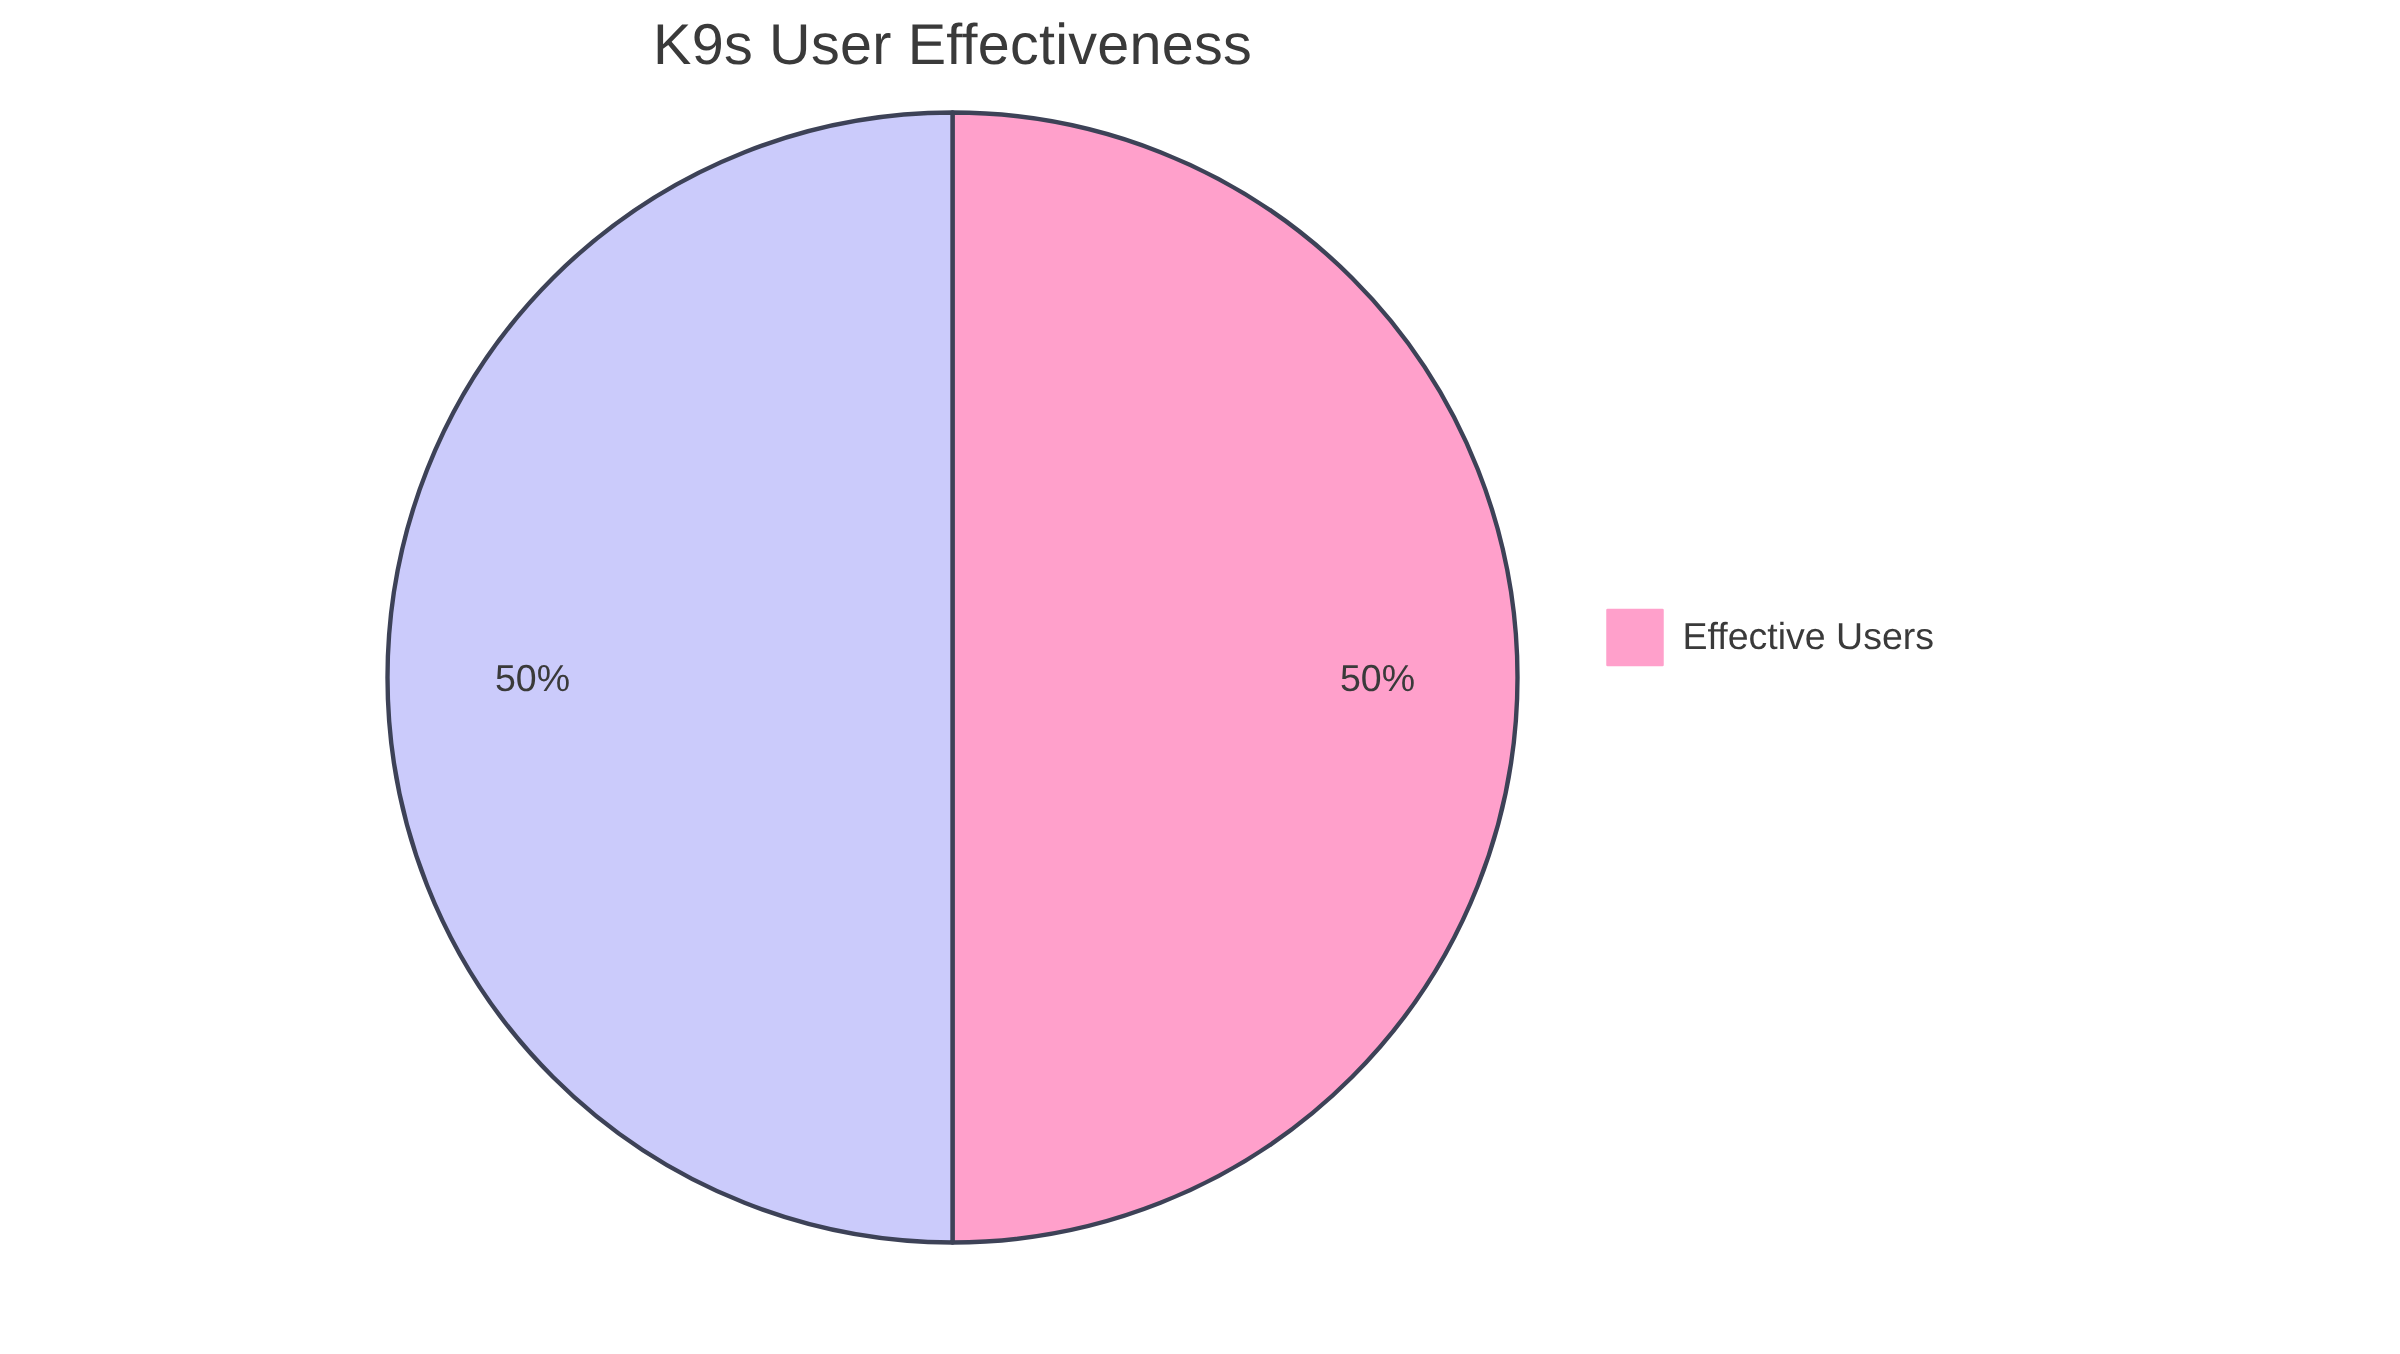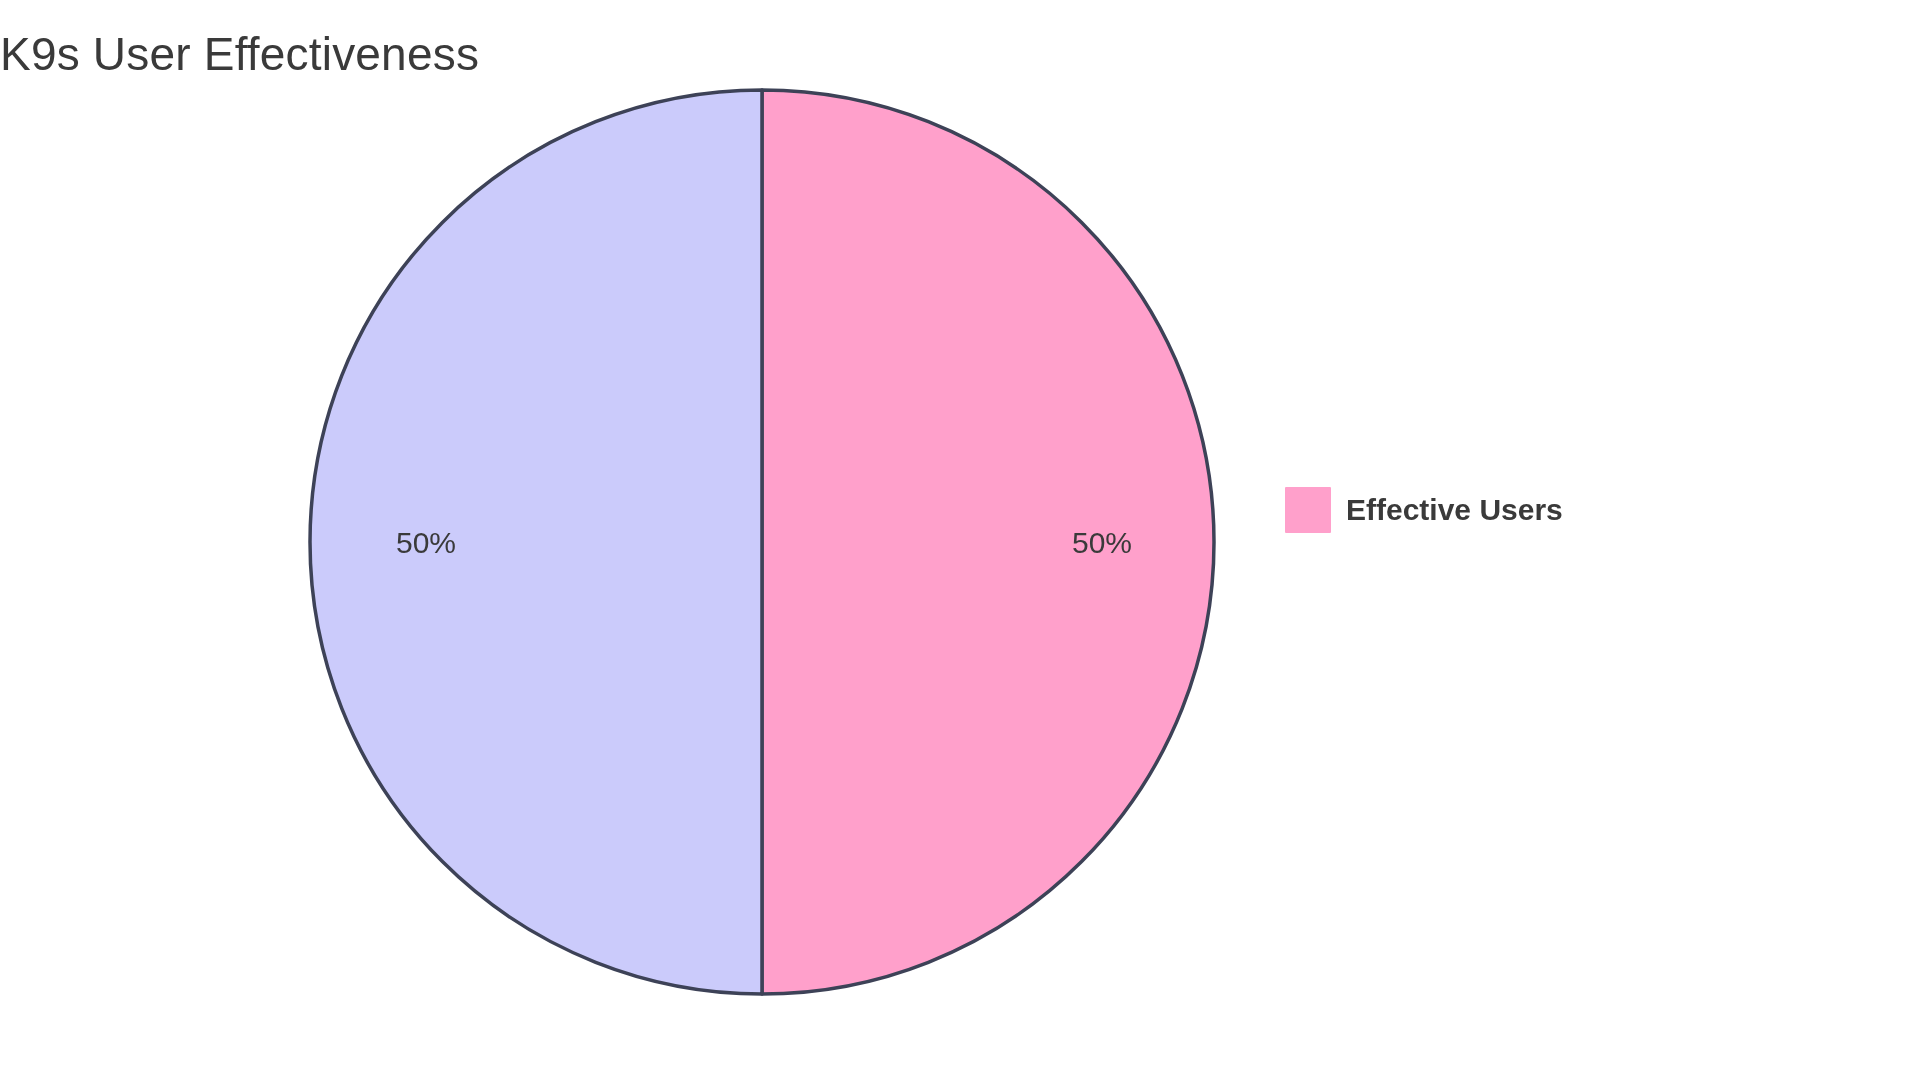--- a/index.html
+++ b/index.html
@@ -19,27 +19,26 @@
     position: absolute;
     inset: 0;
     background: #ffffff;
   }
 
   #chart-title {
     position: absolute;
     top: 8px;
     left: 0;
     width: 1524px;
-    text-align: left;
+    text-align: center;
     font-size: 46px;
     font-weight: 400;
     color: #3a3a3a;
     letter-spacing: 0.2px;
     white-space: nowrap;
-    margin-top: 19px;
   }
 
   #pie-svg {
     position: absolute;
     left: 0;
     top: 0;
   }
 
   .slice-label {
     font-family: "Liberation Sans", sans-serif;
@@ -68,21 +67,20 @@
     height: 46px;
     flex: 0 0 46px;
     border-radius: 1px;
   }
 
   .legend-label {
     font-size: 30px;
     color: #3a3a3a;
     white-space: nowrap;
     line-height: 1;
-    font-weight: bold;
   }
 </style>
 </head>
 <body>
 
 <div id="chart-root">
 
   <div id="chart-title">K9s User Effectiveness</div>
 
   <svg id="pie-svg" width="1920" height="1083" viewBox="0 0 1920 1083">

